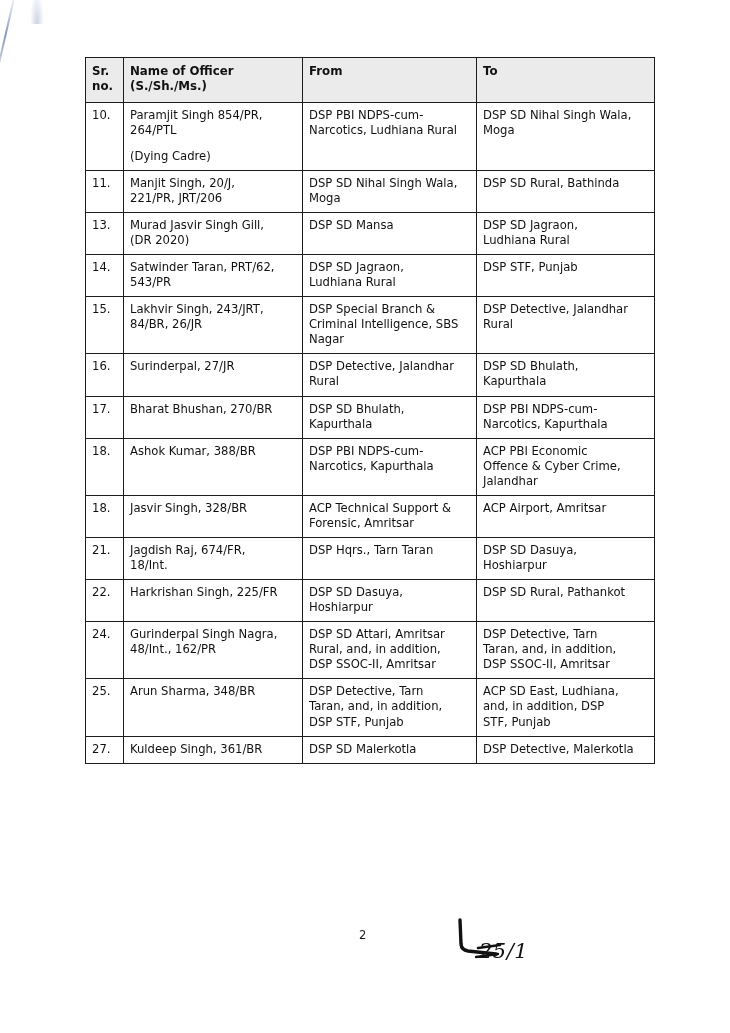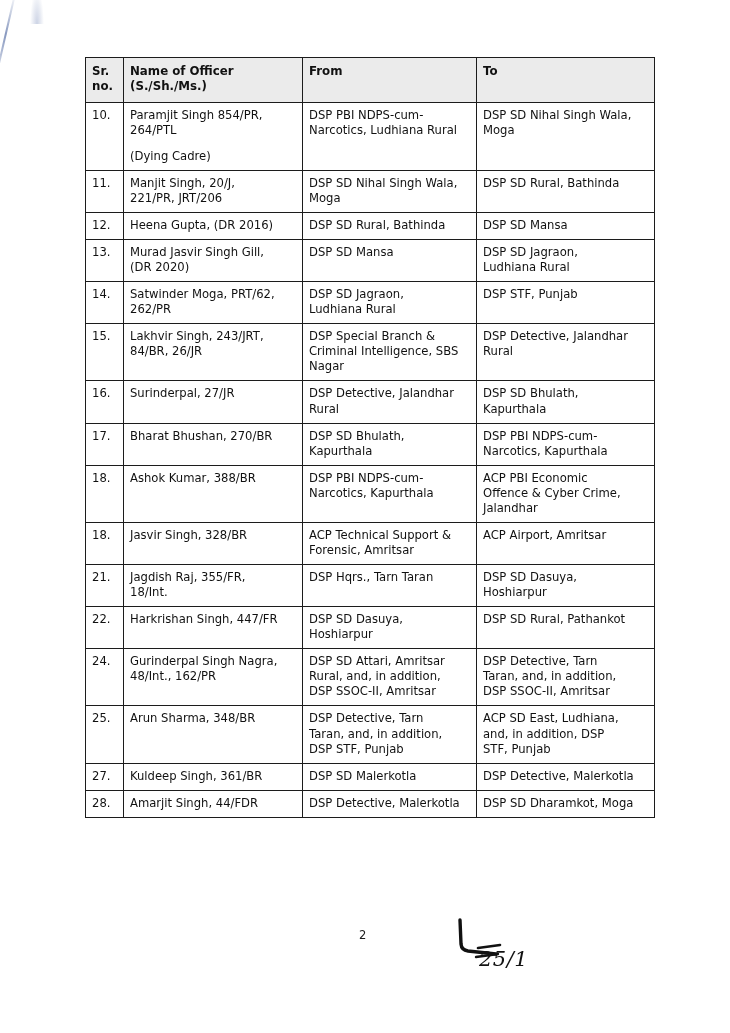--- a/index.html
+++ b/index.html
@@ -100,21 +100,20 @@
   .hand-annotation svg { display: block; }
   .hand-text {
     position: absolute;
     left: 479px;
     top: 939px;
     font-family: "DejaVu Serif", serif;
     font-size: 21px;
     font-style: italic;
     color: #121212;
     letter-spacing: 0.5px;
-    margin-top: 8px;
   }
 </style>
 </head>
 <body>
 
 <div class="sheet">
 
   <div class="scan-streak"></div>
   <div class="scan-streak2"></div>
 
@@ -165,50 +164,38 @@
           </td>
           <td>
             <span class="cell-line">DSP SD Nihal Singh Wala,</span>
             <span class="cell-line">Moga</span>
           </td>
           <td>
             <span class="cell-line">DSP SD Rural, Bathinda</span>
           </td>
         </tr>
         <tr>
-          <td class="sr-cell">12.</td>
-          <td>
-            <span class="cell-line">Heena Gupta, (DR 2016)</span>
-          </td>
-          <td>
-            <span class="cell-line">DSP SD Rural, Bathinda</span>
-          </td>
-          <td>
-            <span class="cell-line">DSP SD Mansa</span>
-          </td>
-        </tr>
-        <tr>
           <td class="sr-cell">13.</td>
           <td>
             <span class="cell-line">Murad Jasvir Singh Gill,</span>
             <span class="cell-line">(DR 2020)</span>
           </td>
           <td>
             <span class="cell-line">DSP SD Mansa</span>
           </td>
           <td>
             <span class="cell-line">DSP SD Jagraon,</span>
             <span class="cell-line">Ludhiana Rural</span>
           </td>
         </tr>
         <tr>
           <td class="sr-cell">14.</td>
           <td>
-            <span class="cell-line">Satwinder Moga, PRT/62,</span>
-            <span class="cell-line">262/PR</span>
+            <span class="cell-line">Satwinder Taran, PRT/62,</span>
+            <span class="cell-line">543/PR</span>
           </td>
           <td>
             <span class="cell-line">DSP SD Jagraon,</span>
             <span class="cell-line">Ludhiana Rural</span>
           </td>
           <td>
             <span class="cell-line">DSP STF, Punjab</span>
           </td>
         </tr>
         <tr>
@@ -279,35 +266,35 @@
             <span class="cell-line">ACP Technical Support &amp;</span>
             <span class="cell-line">Forensic, Amritsar</span>
           </td>
           <td>
             <span class="cell-line">ACP Airport, Amritsar</span>
           </td>
         </tr>
         <tr>
           <td class="sr-cell">21.</td>
           <td>
-            <span class="cell-line">Jagdish Raj, 355/FR,</span>
+            <span class="cell-line">Jagdish Raj, 674/FR,</span>
             <span class="cell-line">18/Int.</span>
           </td>
           <td>
             <span class="cell-line">DSP Hqrs., Tarn Taran</span>
           </td>
           <td>
             <span class="cell-line">DSP SD Dasuya,</span>
             <span class="cell-line">Hoshiarpur</span>
           </td>
         </tr>
         <tr>
           <td class="sr-cell">22.</td>
           <td>
-            <span class="cell-line">Harkrishan Singh, 447/FR</span>
+            <span class="cell-line">Harkrishan Singh, 225/FR</span>
           </td>
           <td>
             <span class="cell-line">DSP SD Dasuya,</span>
             <span class="cell-line">Hoshiarpur</span>
           </td>
           <td>
             <span class="cell-line">DSP SD Rural, Pathankot</span>
           </td>
         </tr>
         <tr>
@@ -346,32 +333,20 @@
         <tr>
           <td class="sr-cell">27.</td>
           <td>
             <span class="cell-line">Kuldeep Singh, 361/BR</span>
           </td>
           <td>
             <span class="cell-line">DSP SD Malerkotla</span>
           </td>
           <td>
             <span class="cell-line">DSP Detective, Malerkotla</span>
-          </td>
-        </tr>
-        <tr>
-          <td class="sr-cell">28.</td>
-          <td>
-            <span class="cell-line">Amarjit Singh, 44/FDR</span>
-          </td>
-          <td>
-            <span class="cell-line">DSP Detective, Malerkotla</span>
-          </td>
-          <td>
-            <span class="cell-line">DSP SD Dharamkot, Moga</span>
           </td>
         </tr>
       </tbody>
   </table>
 
   <div class="page-number">2</div>
 
   <div class="hand-annotation">
     <svg width="120" height="85" viewBox="0 0 120 85" xmlns="http://www.w3.org/2000/svg">
       <path d="M8,8 L9,32 Q9.5,38 16,39 L44,42" fill="none" stroke="#111111" stroke-width="3.4" stroke-linecap="round" stroke-linejoin="round"></path>

